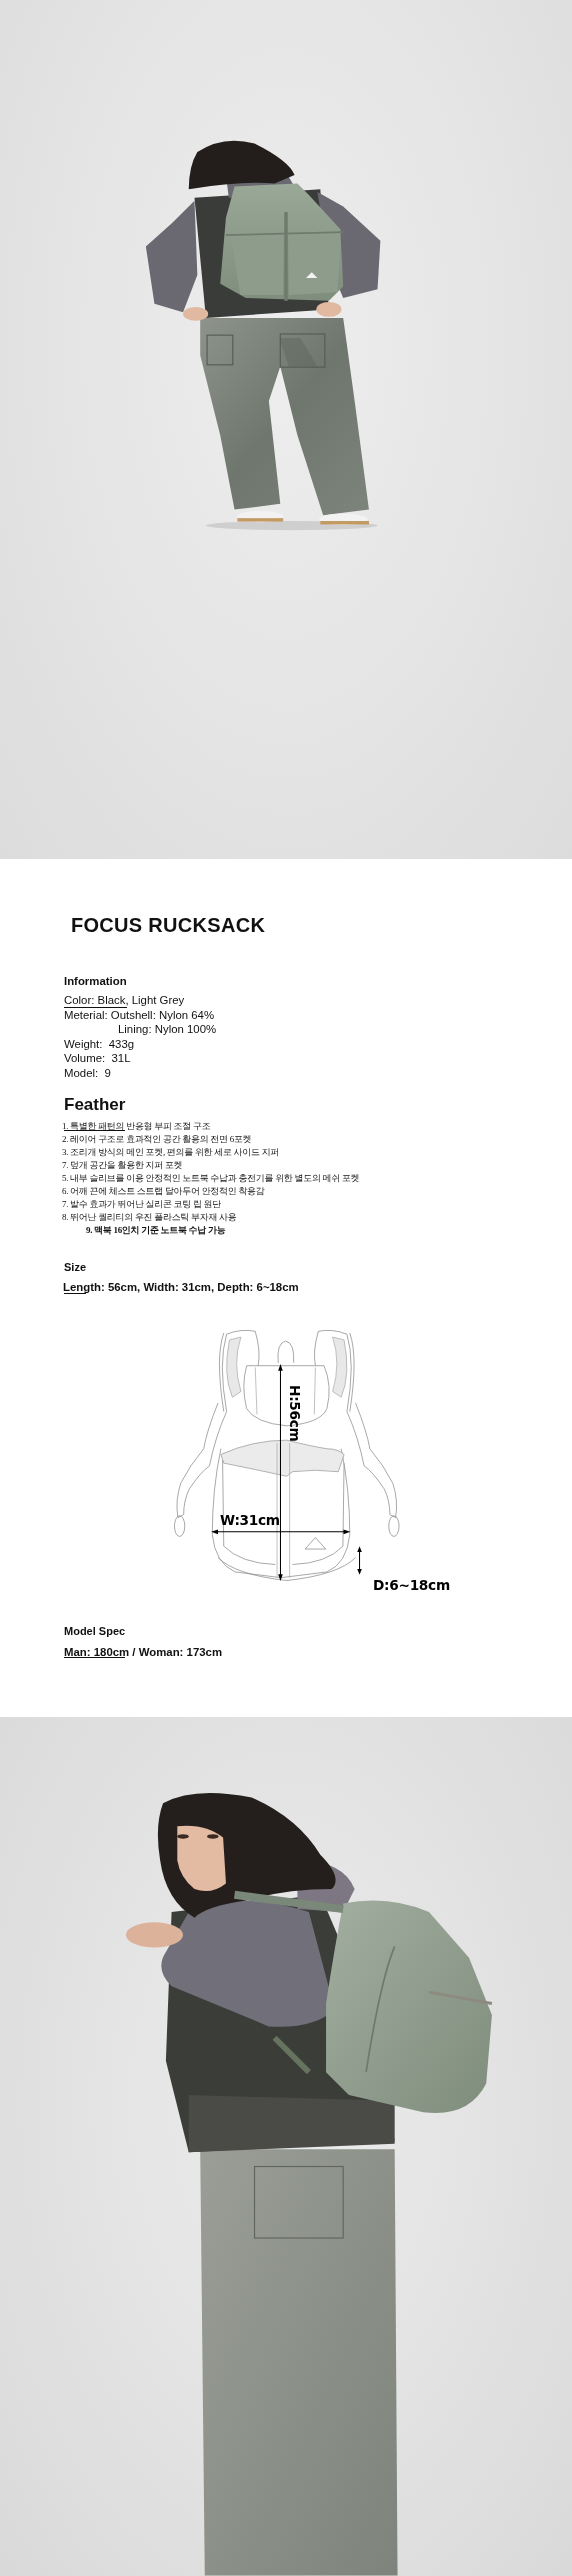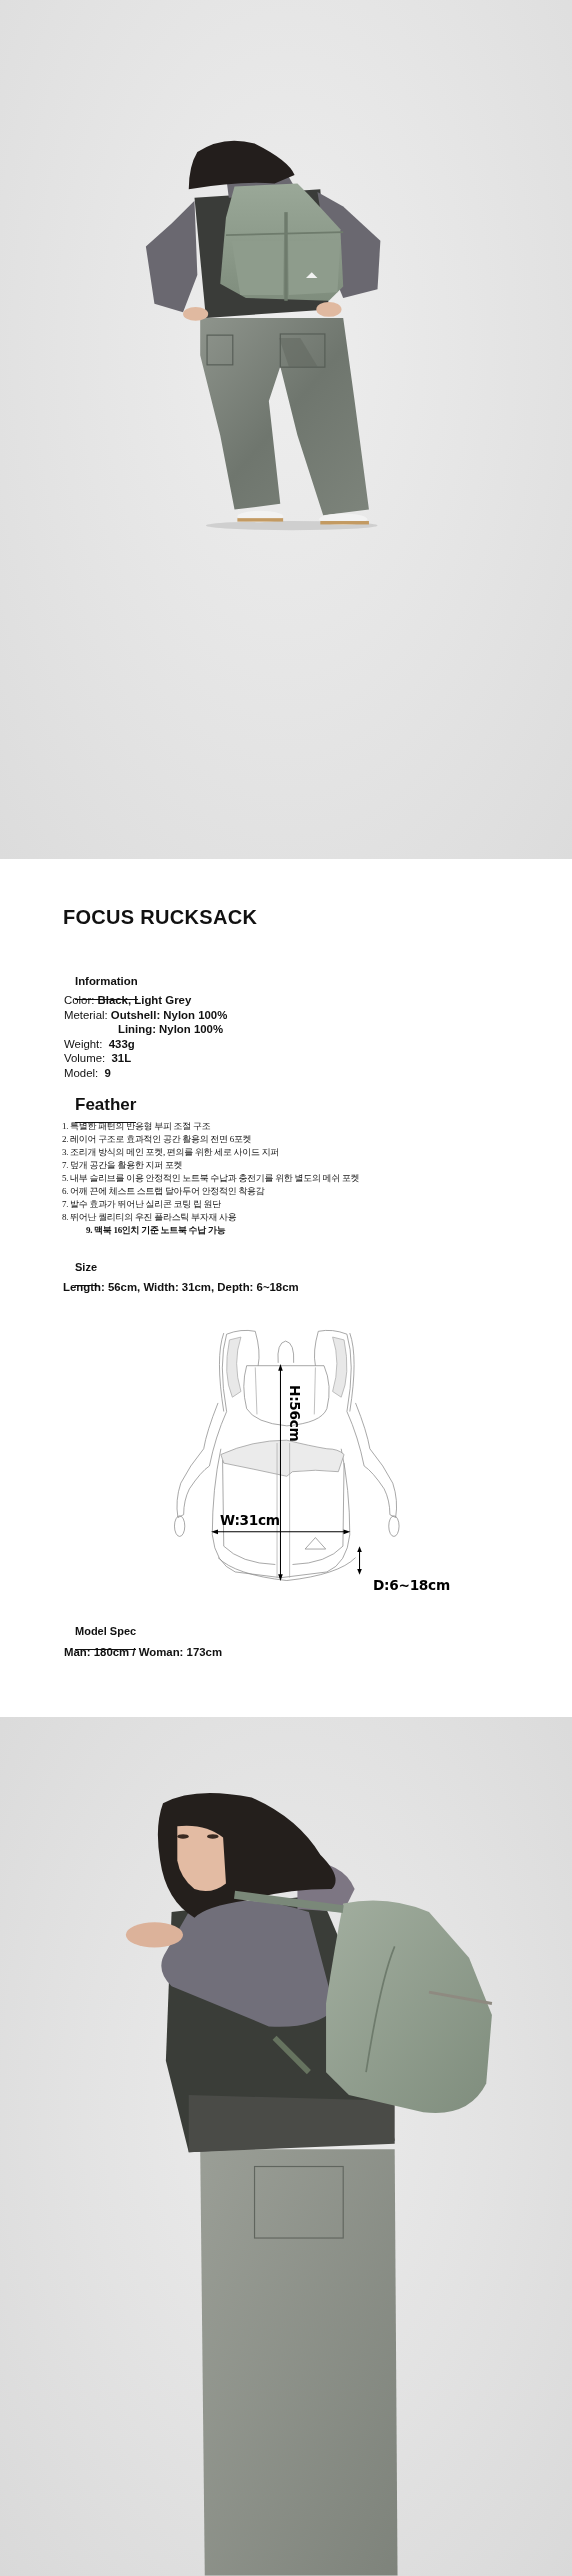--- a/index.html
+++ b/index.html
@@ -8,26 +8,26 @@
 
   
   .photo { position: absolute; left: 0; width: 572px; overflow: hidden; }
   .photo1 { top: 0; height: 859px;
     background: radial-gradient(ellipse at 50% 40%, #eeeeee 0%, #e6e6e6 45%, #dcdcdc 100%); }
   .photo2 { top: 1717px; height: 859px;
     background: radial-gradient(ellipse at 50% 45%, #ececec 0%, #e3e3e3 50%, #d9d9d9 100%); }
 
   
   .title { position: absolute; left: 63px; top: 906px; font-size: 20px; font-weight: 700;
-           letter-spacing: 0.3px; margin: 0; }
-  .section-h { position: absolute; left: 75px; font-size: 11.4px; font-weight: 700; margin: 0;
-               border-bottom: 1.1px solid #111; line-height: 13.7px; padding-bottom: 10px; }
+           letter-spacing: 0.3px; margin: 8px; }
+  .section-h { position: absolute; left: 64px; font-size: 11.4px; font-weight: 700; margin: 0;
+               border-bottom: 1.1px solid #111; line-height: 13.7px; padding-bottom: 18px; }
   .info { position: absolute; left: 64px; top: 993px; font-size: 11.4px; line-height: 14.6px; }
   .info .row { white-space: nowrap; }
-  .info b { font-weight: 700; }
+  .info b { font-weight: 400; }
   .indent { padding-left: 54px; }
 
   .feat-list { position: absolute; left: 62px; top: 1120px; font-size: 9px; line-height: 13px;
                list-style: none; margin: 0; padding: 0; font-family: Liberation Serif, serif;
                letter-spacing: -0.3px; }
   .feat-list li.bold { font-weight: 700; margin-left: 24px; }
 
   .size-text { position: absolute; left: 63px; top: 1281px; font-size: 11.4px; font-weight: 700; }
   .model-text { position: absolute; left: 64px; top: 1646px; font-size: 11.4px; font-weight: 700; }
 
@@ -87,21 +87,21 @@
 </div>
 
 <h1 class="title">FOCUS RUCKSACK</h1>
 
 <h2 class="section-h" style="top:975px">Information</h2>
 <div class="info">
   <div class="row">
     <span>Color: </span><b>Black, Light Grey</b>
   </div>
   <div class="row">
-    <span>Meterial: </span><b>Outshell: Nylon 100%</b>
+    <span>Meterial: </span><b>Outshell: Nylon 64%</b>
   </div>
   <div class="row indent">
     <b>Lining: Nylon 100%</b>
   </div>
   <div class="row">
     <span style="white-space:pre">Weight:  </span><b>433g</b>
   </div>
   <div class="row">
     <span style="white-space:pre">Volume:  </span><b>31L</b>
   </div>

